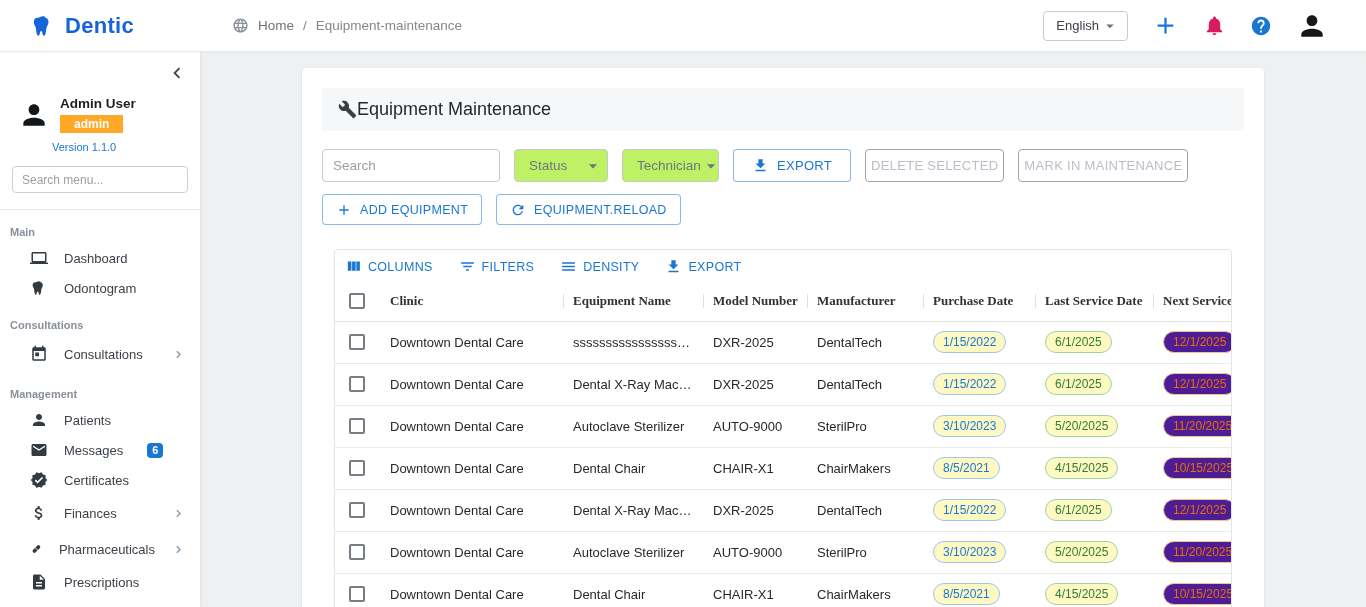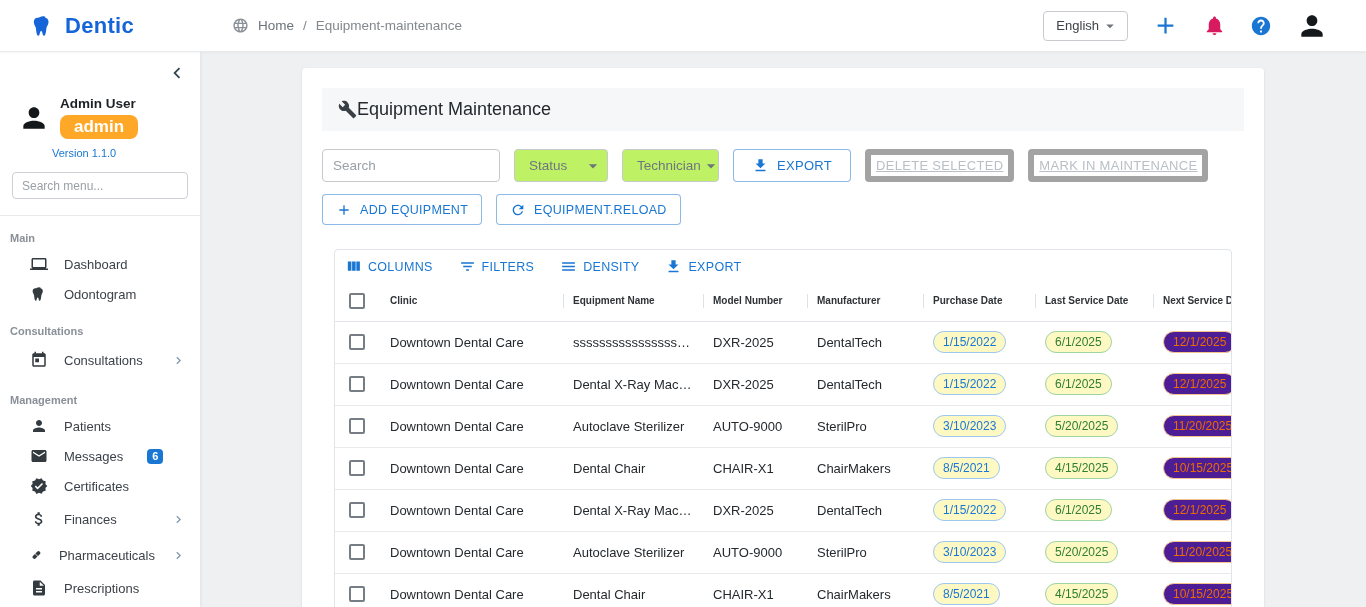--- a/index.html
+++ b/index.html
@@ -23,22 +23,22 @@
     font-size:13px; color:#3c4248; display:flex; align-items:center; gap:2px; cursor:pointer; }
   .icon-btn { background:none; border:none; cursor:pointer; display:flex; align-items:center; }
 
   
   .sidebar { position:fixed; top:52px; left:0; bottom:0; width:200px; background:#fff;
     box-shadow:1px 0 3px rgba(0,0,0,.06); z-index:10; }
   .collapse-row { display:flex; justify-content:flex-end; padding:10px 12px 0 0; }
   .collapse-btn { background:none; border:none; cursor:pointer; }
   .profile { display:flex; align-items:center; gap:10px; padding:12px 10px 0 18px; }
   .profile-name { font-size:13.5px; font-weight:bold; color:#1d2126; }
-  .role-chip { display:inline-block; background:var(--badge-orange); color:#fff; font-size:17px;
-    font-weight:bold; padding:2px 14px; border-radius:8px; margin-top:4px; }
+  .role-chip { display:inline-block; background:var(--badge-orange); color:#fff; font-size:12px;
+    font-weight:bold; padding:2px 14px; border-radius:0; margin-top:4px; }
   .version { font-size:11px; color:var(--primary); margin:8px 0 0 52px; }
   .menu-search { display:block; margin:13px 12px 0; width:176px; height:27px;
     border:1px solid #ccd0d4; border-radius:4px; padding:0 9px; font-size:12px; color:#333;
     font-family:"Liberation Sans",sans-serif; }
   .menu-search::placeholder { color:#9aa0a6; }
   .divider { border:none; border-top:1px solid #e7e9eb; margin:16px 0 0; }
   .section-label { margin:16px 0 5px 10px; font-size:11px; font-weight:bold; color:#8a9098; }
   .menu-item { height:30px; display:flex; align-items:center; gap:16px; padding-left:30px;
     font-size:13px; color:#3b4249; cursor:pointer; }
   .menu-item.expandable { height:36px; }
@@ -60,37 +60,37 @@
   .input-search::placeholder { color:#9aa0a6; }
   .select { height:33px; border:1px solid #c6cacd; border-radius:4px; background:#bef264;
     display:flex; align-items:center; justify-content:space-between; padding:0 4px 0 14px;
     font-size:13.5px; color:#6f7680; cursor:pointer; }
   .select.status { width:94px; } .select.technician { width:97px; }
 
   .btn { display:inline-flex; align-items:center; gap:8px; border-radius:4px; background:#fff;
     font-size:13px; font-weight:500; letter-spacing:.3px; cursor:pointer;
     font-family:"Liberation Sans",sans-serif; }
   .btn-primary-o { height:33px; padding:0 18px; border:1px solid rgba(25,118,210,.5); color:var(--primary); }
-  .btn-disabled { height:33px; padding:0 5px; border:6px solid #a3a3a3; color:#b9bfc6; cursor:default;text-decoration:underline; }
+  .btn-disabled { height:33px; padding:0 5px; border:1px solid #a3a3a3; color:#b9bfc6; cursor:default; }
   .actions-row { margin-top:12px; display:flex; gap:14px; }
   .btn-sm { height:31px; padding:0 13px; font-size:12.5px; }
 
   
   .datagrid { margin:24px 12px 0; border:1px solid #e1e4e8; border-radius:4px; overflow:hidden; }
   .dg-toolbar { display:flex; gap:26px; padding:8px 10px 6px; }
   .dg-tbtn { display:flex; align-items:center; gap:6px; background:none; border:none;
     color:var(--primary); font-size:12.5px; font-weight:500; letter-spacing:.3px; cursor:pointer;
     font-family:"Liberation Sans",sans-serif; }
   table { border-collapse:collapse; table-layout:fixed; width:953px; }
   col.c-check{width:45px;} col.c-clinic{width:183px;} col.c-equip{width:140px;}
   col.c-model{width:104px;} col.c-manuf{width:116px;} col.c-purch{width:112px;}
   col.c-last{width:118px;} col.c-next{width:135px;}
   thead tr { height:40px; border-bottom:1px solid #e1e4e8; }
-  th { text-align:left; font-size:10px; font-weight:bold; color:#2f3337; padding:0 10px;
-    position:relative; white-space:nowrap; overflow:hidden; }
+  th { text-align:left; font-size:13px; font-weight:bold; color:#2f3337; padding:0 10px;
+    position:relative; white-space:nowrap; overflow:hidden;font-family:Liberation Serif, serif; }
   th.sep::before { content:""; position:absolute; left:0; top:13px; width:1px; height:14px; background:#dfe2e5; }
   tbody tr { height:42px; border-bottom:1px solid #e8eaec; }
   td { font-size:13px; color:#24292e; font-weight:500; padding:0 10px; white-space:nowrap;
     overflow:hidden; text-overflow:ellipsis; }
   .cb { width:16px; height:16px; border:2px solid #767d84; border-radius:2px; display:inline-block;
     background:#fff; vertical-align:middle; cursor:pointer; }
   .td-check, .th-check { padding-left:14px; }
   .chip { display:inline-block; padding:2px 9px; border-radius:11px; font-size:12px; font-weight:500;
     line-height:16px; border:1px solid; background:#fef9c3; }
   .chip-blue  { color:var(--chip-blue);  border-color:#9ec7ef; }

